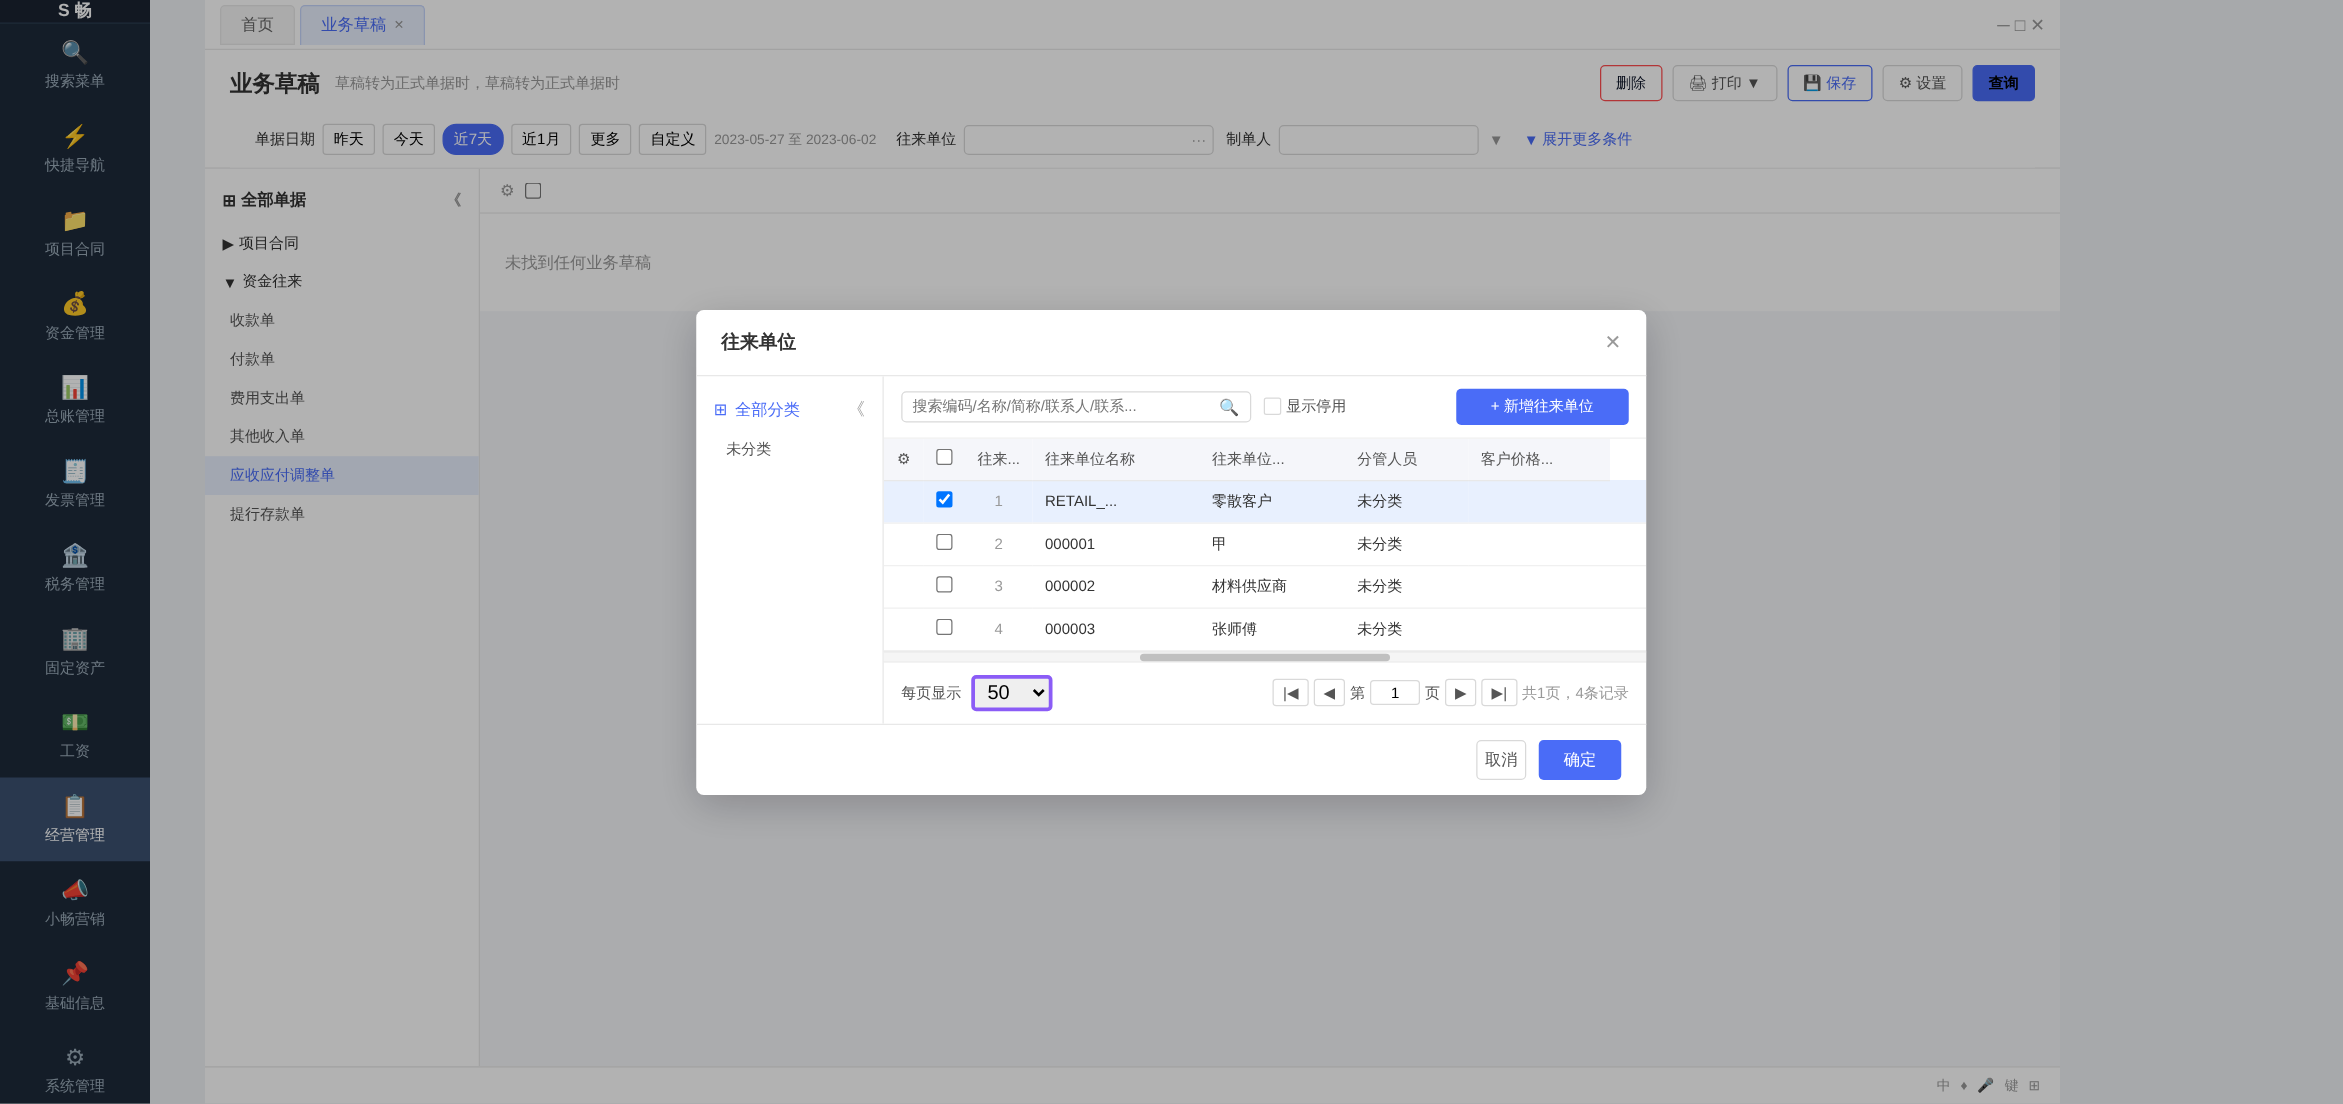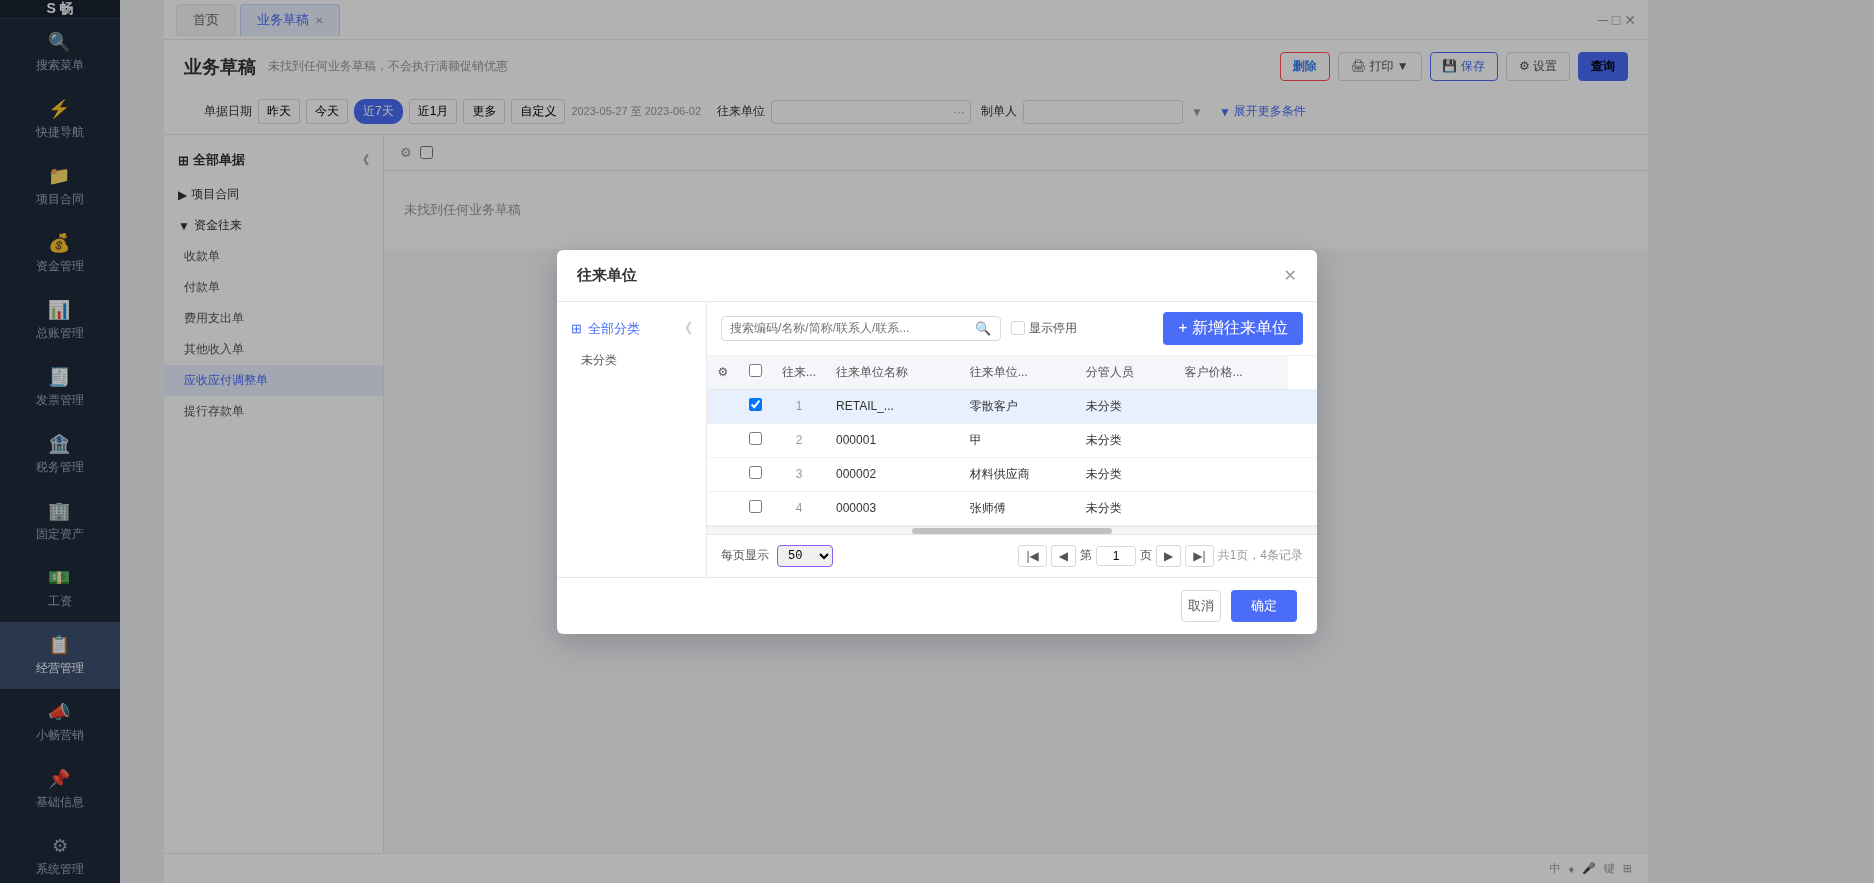--- a/index.html
+++ b/index.html
@@ -80,37 +80,37 @@
     .dialog-collapse { cursor: pointer; color: #999; font-size: 14px; }
 
     
     .dialog-right { flex: 1; display: flex; flex-direction: column; overflow: hidden; }
     .dialog-toolbar { padding: 10px 14px; display: flex; align-items: center; gap: 10px; border-bottom: 1px solid #f0f0f0; }
     .search-box { display: flex; align-items: center; border: 1px solid #d9d9d9; border-radius: 4px; padding: 4px 8px; gap: 6px; flex: 1; max-width: 280px; }
     .search-box input { border: none; outline: none; font-size: 12px; width: 100%; color: #333; }
     .search-icon { color: #aaa; font-size: 13px; }
     .show-disabled { display: flex; align-items: center; gap: 4px; font-size: 12px; color: #555; cursor: pointer; }
     .checkbox-custom { width: 14px; height: 14px; border: 1px solid #d9d9d9; border-radius: 2px; display: inline-block; }
-    .btn-add-partner { background: #4a6cf7; color: #fff; border: none; border-radius: 4px; padding: 6px 15px; font-size: 16px; cursor: pointer; display: flex; align-items: center; gap: 4px; margin-left: auto; }
+    .btn-add-partner { background: #4a6cf7; color: #fff; border: none; border-radius: 4px; padding: 6px 28px; font-size: 12px; cursor: pointer; display: flex; align-items: center; gap: 4px; margin-left: auto; }
 
     
     .dialog-table { flex: 1; overflow-y: auto; }
     table { width: 100%; border-collapse: collapse; font-size: 12px; }
     thead th { background: #f5f6fa; padding: 8px 10px; text-align: left; color: #555; font-weight: 500; border-bottom: 1px solid #e8e8e8; white-space: nowrap; }
     tbody tr { border-bottom: 1px solid #f0f0f0; }
     tbody tr.selected { background: #e8f0fe; }
     tbody td { padding: 8px 10px; color: #333; }
     .col-check { width: 32px; text-align: center; }
     .col-num { width: 36px; text-align: center; color: #999; }
     .col-gear { width: 32px; text-align: center; }
 
     
     .dialog-pagination { padding: 10px 14px; border-top: 1px solid #e8e8e8; display: flex; align-items: center; gap: 8px; font-size: 12px; color: #555; }
     .pagination-label { }
-    .page-size-select { border: 1px solid #8b5cf6; border-radius: 4px; padding: 2px 6px; font-size: 12px; font-family: Liberation Mono, monospace; }
+    .page-size-select { border: 3px solid #8b5cf6; border-radius: 4px; padding: 2px 6px; font-size: 16px; }
     .page-nav { display: flex; align-items: center; gap: 4px; margin-left: auto; }
     .page-nav-btn { border: 1px solid #d9d9d9; border-radius: 3px; padding: 3px 7px; cursor: pointer; background: #fff; color: #555; font-size: 12px; }
     .page-nav-btn:disabled { color: #ccc; cursor: not-allowed; }
     .page-input { border: 1px solid #d9d9d9; border-radius: 3px; width: 40px; text-align: center; padding: 2px 4px; font-size: 12px; }
     .page-total { color: #999; }
 
     
     .dialog-footer { padding: 12px 20px; border-top: 1px solid #e8e8e8; display: flex; justify-content: flex-end; gap: 10px; }
     .btn-cancel { padding: 6px 6px; border: 1px solid #d9d9d9; border-radius: 4px; background: #fff; cursor: pointer; font-size: 13px; color: #555; }
     .btn-confirm { padding: 6px 20px; border: none; border-radius: 4px; background: #4a6cf7; color: #fff; cursor: pointer; font-size: 13px; }
@@ -204,23 +204,23 @@
       <div style="display:flex;align-items:center;gap:4px;margin-left:auto;">
         <span style="color:#999;cursor:pointer;font-size:14px;">─</span>
         <span style="color:#999;cursor:pointer;font-size:14px;">□</span>
         <span style="color:#999;cursor:pointer;font-size:14px;">✕</span>
       </div>
     </div>
 
     <div class="page-header">
       <div class="page-title-row">
         <span class="page-title">业务草稿</span>
-        <span class="page-subtitle">未找到任何业务草稿，不会执行满额促销优惠</span>
+        <span class="page-subtitle">草稿转为正式单据时，草稿转为正式单据时</span>
         <div class="page-actions">
-          <button class="btn-action" style="color:#3b82f6;border-color:#ff4d4f;font-weight:bold;">删除</button>
+          <button class="btn-action" style="color:#0f172a;border-color:#ff4d4f;">删除</button>
           <button class="btn-action">🖨 打印 ▼</button>
           <button class="btn-action btn-save">💾 保存</button>
           <button class="btn-action">⚙ 设置</button>
           <button class="btn-action btn-primary">查询</button>
         </div>
       </div>
       <div class="filter-bar">
         <div class="filter-item">
           <span class="filter-label">单据日期</span>
           <div class="filter-dates">

